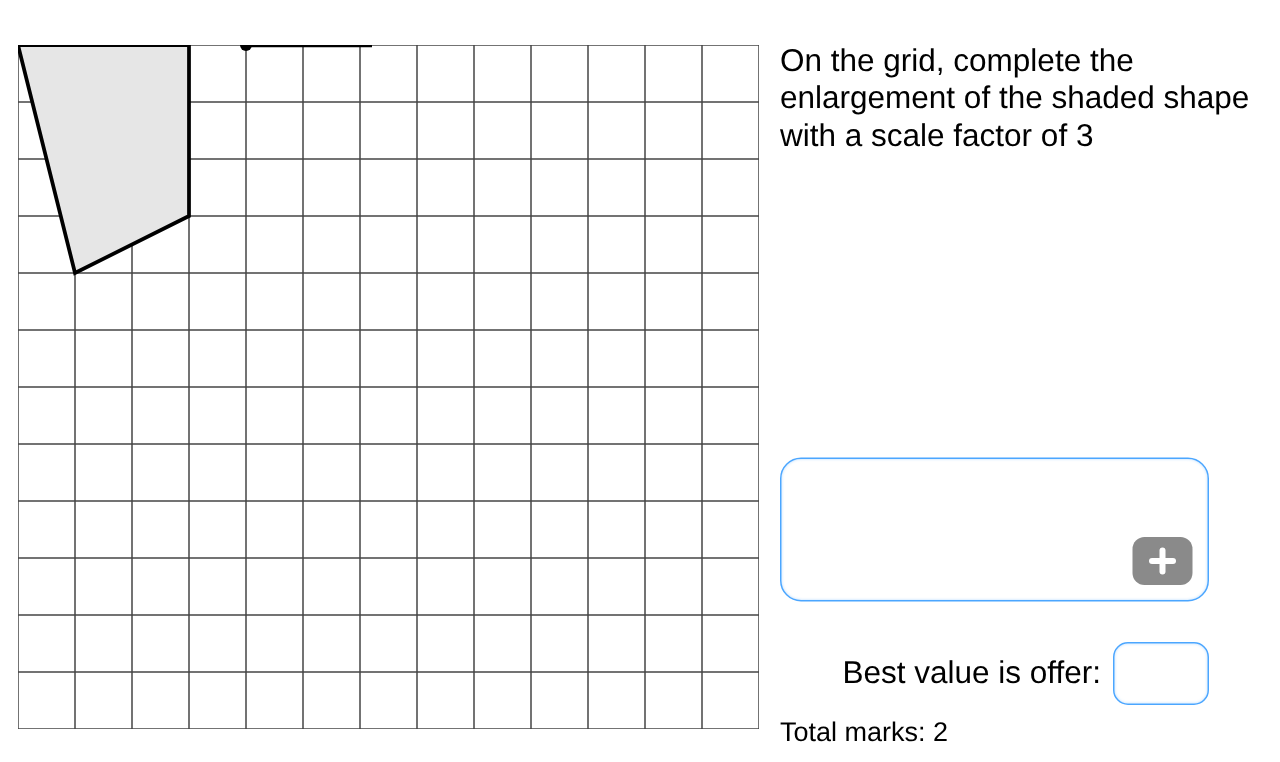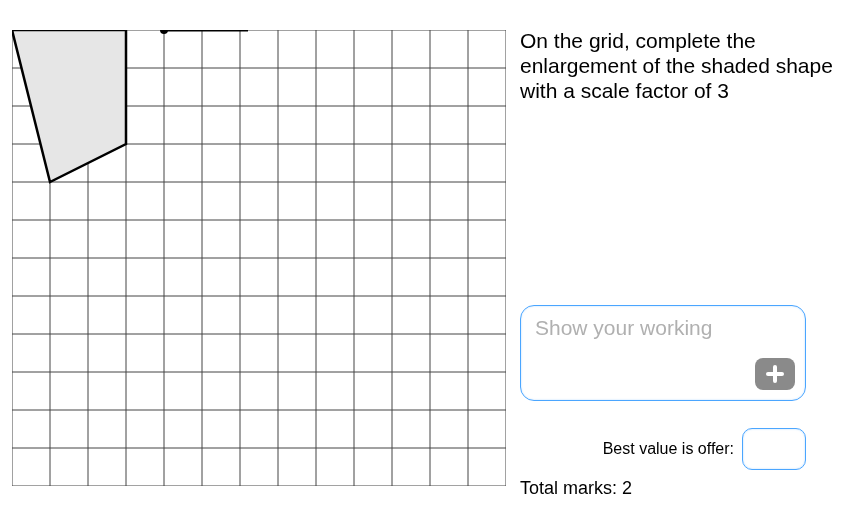--- a/index.html
+++ b/index.html
@@ -65,21 +65,21 @@
       position: absolute;
       left: 520px;
       top: 428px;
       width: 286px;
       display: flex;
       align-items: center;
       justify-content: flex-end;
       gap: 8px;
     }
     .answer-label {
-      font-size: 16px;
+      font-size: 21px;
       color: #000;
     }
     .answer-input {
       width: 64px;
       height: 42px;
       border: 1.5px solid #4ba6ff;
       border-radius: 10px;
       box-shadow: inset 0 0 2px rgba(75,166,255,0.4);
       background: #fff;
       font-size: 18px;
@@ -137,21 +137,20 @@
 
     <circle cx="152" cy="0" r="4" fill="#000"></circle>
 
     <line x1="152" y1="0" x2="236" y2="0" stroke="#000" stroke-width="3"></line>
   </svg>
 </div>
 
 <div class="question-text">On the grid, complete the enlargement of the shaded shape with a scale factor of 3</div>
 
 <div class="working-box">
-  <span class="working-placeholder">Show your working</span>
   <div class="add-button">
     <svg width="22" height="22" viewBox="0 0 22 22">
       <rect x="9" y="2" width="4" height="18" rx="2" fill="#fff"></rect>
       <rect x="2" y="9" width="18" height="4" rx="2" fill="#fff"></rect>
     </svg>
   </div>
 </div>
 
 <div class="answer-row">
   <span class="answer-label">Best value is offer:</span>

